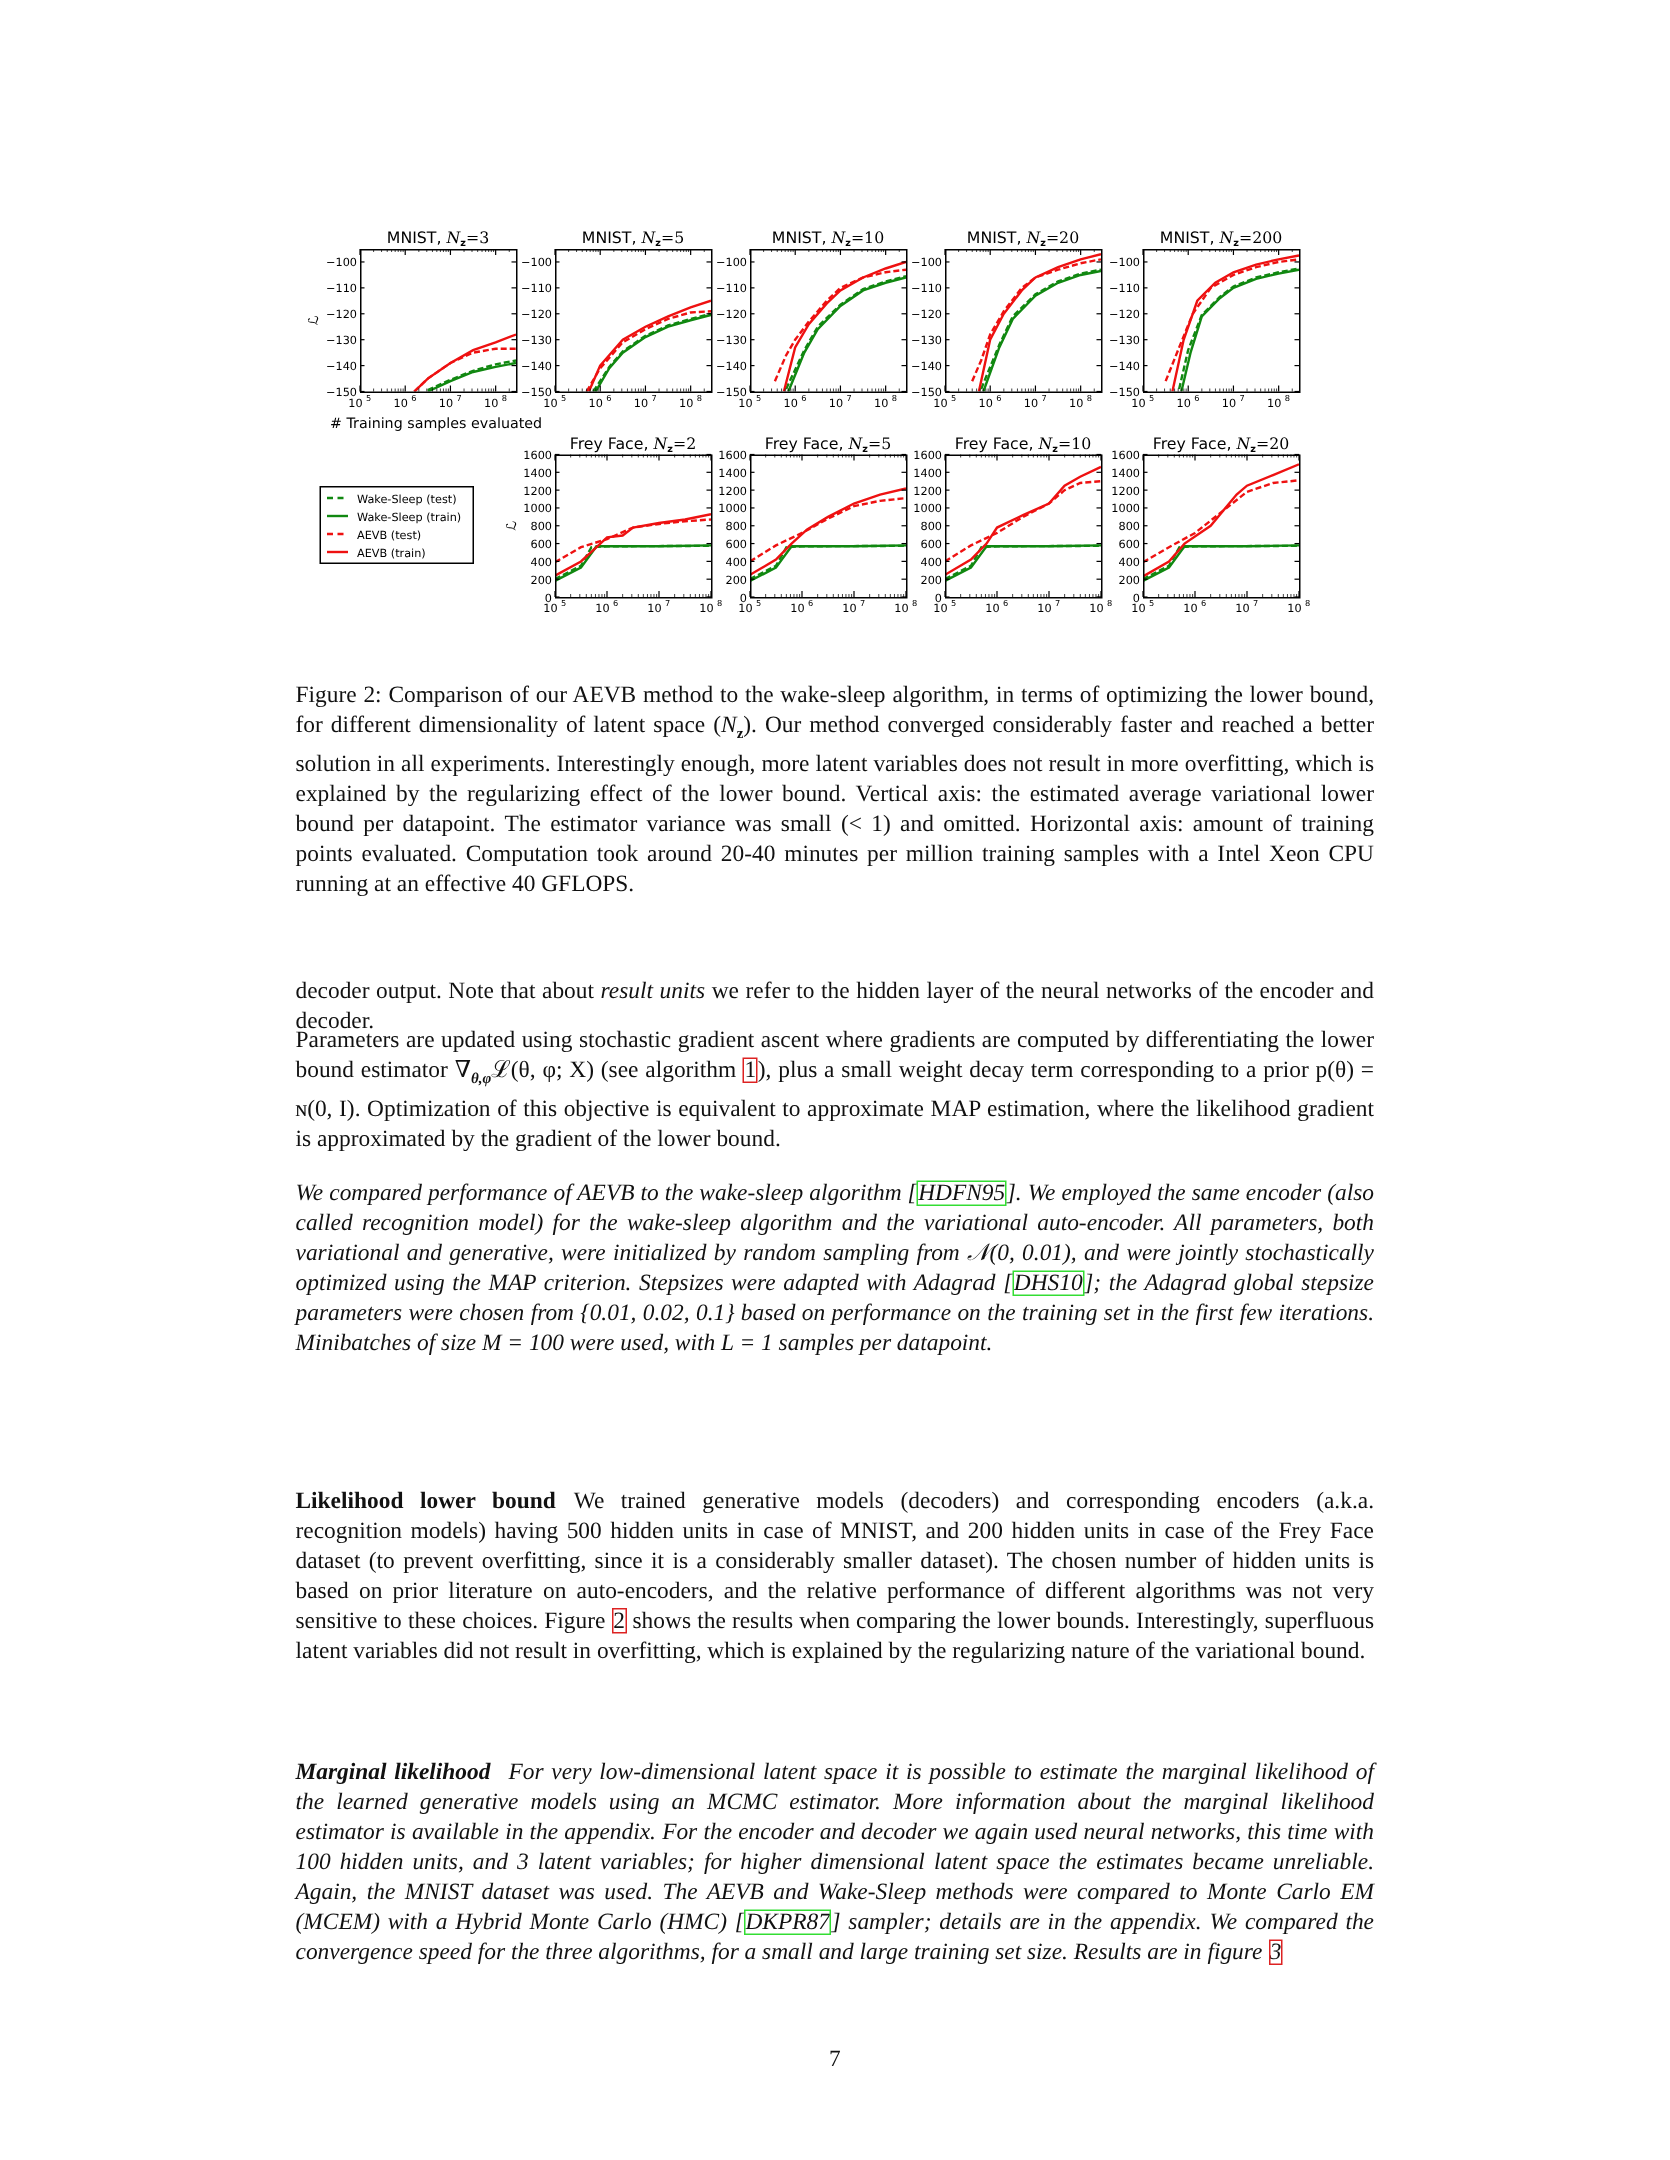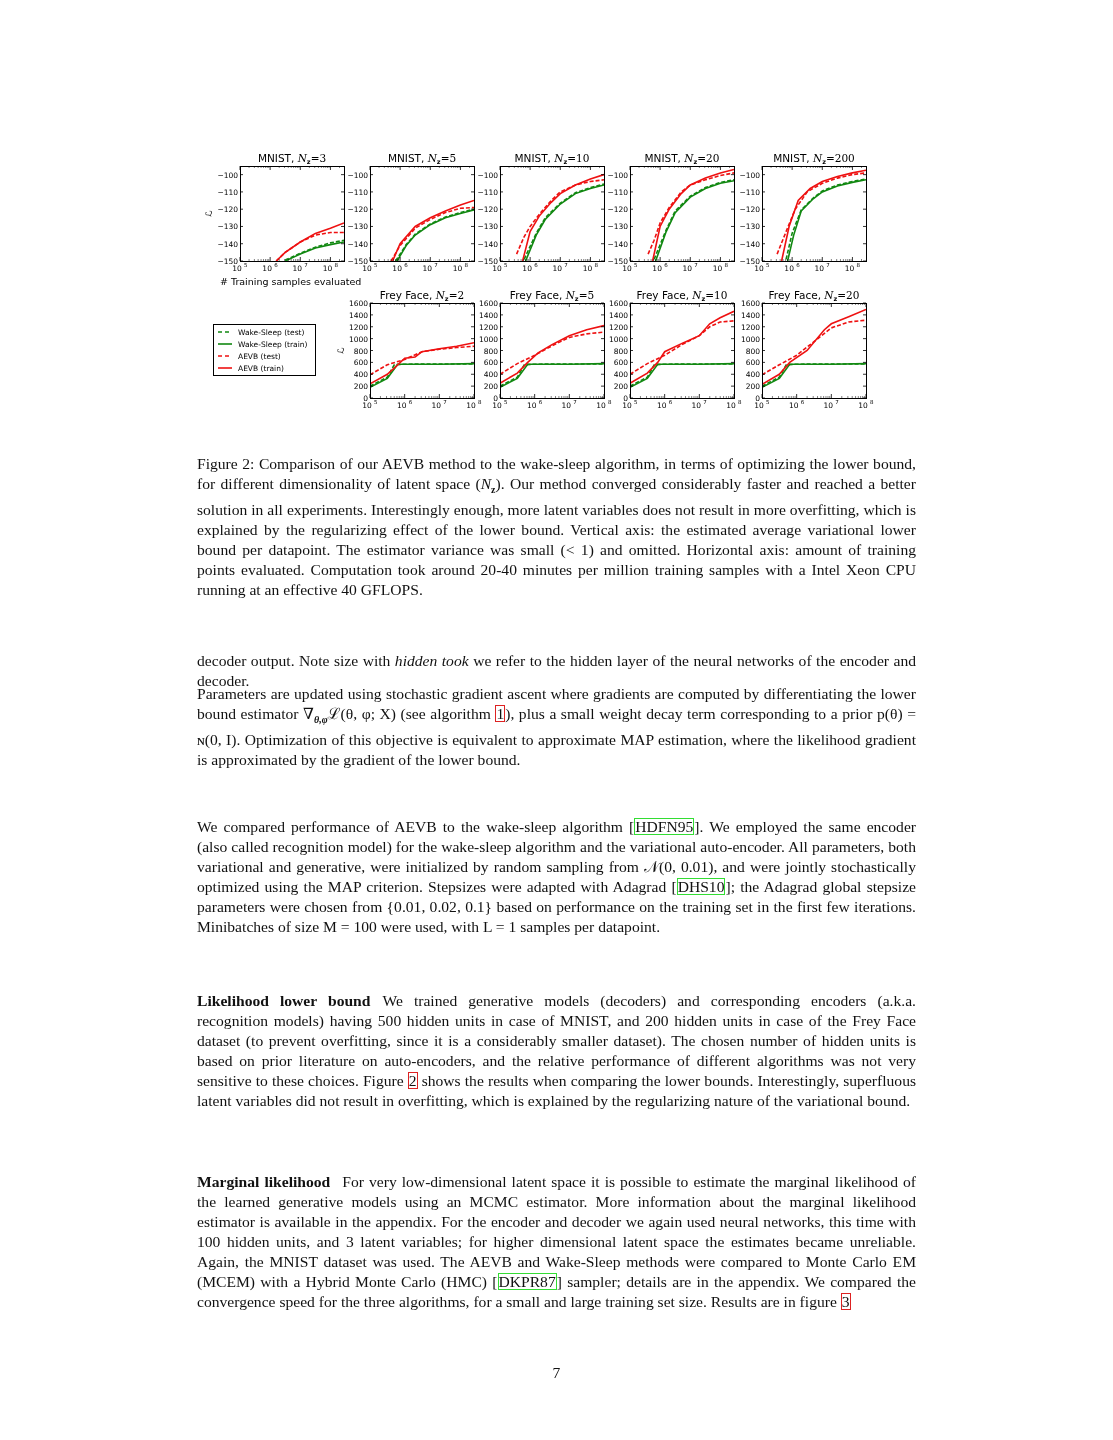--- a/index.html
+++ b/index.html
@@ -4,23 +4,23 @@
 <style>
   html, body { margin:0; padding:0; background:#ffffff; }
   body { width:1113px; height:1440px; position:relative; overflow:hidden;
          font-family:"Liberation Serif","DejaVu Serif",serif; color:#111; }
   #figure { position:absolute; left:0; top:0; width:1113px; height:420px; }
   .para { position:absolute; left:197px; width:719px; font-size:15.6px; line-height:20px;
           text-align:justify; text-align-last:left; margin:0; }
   .caption { top:454px; }
   .p1 { top:651px; }
   .p2 { top:684px; }
-  .p3 { top:817px; }
+  .p3 { top:786px;font-style:italic; }
   .p4 { top:991px; }
-  .p5 { top:1172px; }
+  .p5 { top:1172px;font-style:italic; }
   .run-in { font-weight:bold; margin-right:12px;margin-top:28px; }
   .ref-green { outline:1.3px solid #33dd33; outline-offset:-1px; padding:0 1px; }
   .ref-red { outline:1.3px solid #dd2222; outline-offset:-1px; padding:0 1px; }
   .page-num { position:absolute; top:1364px; left:0; width:1113px; text-align:center; font-size:15.6px; }
   i { font-style:italic; }
   svg text { font-family:"DejaVu Sans","Liberation Sans",sans-serif; }
 </style>
 </head>
 <body>
 
@@ -923,21 +923,21 @@
         <text x="238" y="359" font-size="7.5">AEVB (test)</text>
         <line x1="218" y1="368" x2="232" y2="368" stroke="#ee1111" stroke-width="1.6"></line>
         <text x="238" y="371" font-size="7.5">AEVB (train)</text>
       </g>
   </g>
   <text x="220" y="285" font-size="9.5"># Training samples evaluated</text>
 </svg>
 
 <p class="para caption"><span>Figure 2: Comparison of our AEVB method to the wake-sleep algorithm, in terms of optimizing the lower bound, for different dimensionality of latent space (</span><i>N</i><sub style="font-size:10px;font-weight:bold">z</sub><span>). Our method converged considerably faster and reached a better solution in all experiments. Interestingly enough, more latent variables does not result in more overfitting, which is explained by the regularizing effect of the lower bound. Vertical axis: the estimated average variational lower bound per datapoint. The estimator variance was small (&lt; 1) and omitted. Horizontal axis: amount of training points evaluated. Computation took around 20-40 minutes per million training samples with a Intel Xeon CPU running at an effective 40 GFLOPS.</span></p>
 
-<p class="para p1"><span>decoder output. Note size with </span><i>hidden took</i><span> we refer to the hidden layer of the neural networks of the encoder and decoder.</span></p>
+<p class="para p1"><span>decoder output. Note that about </span><i>result units</i><span> we refer to the hidden layer of the neural networks of the encoder and decoder.</span></p>
 
 <p class="para p2"><span>Parameters are updated using stochastic gradient ascent where gradients are computed by differentiating the lower bound estimator ∇</span><sub style="font-size:10px;font-weight:bold;font-style:italic">θ,φ</sub><span>ℒ(θ, φ; X) (see algorithm </span><span class="ref-red">1</span><span>), plus a small weight decay term corresponding to a prior p(θ) = ɴ(0, I). Optimization of this objective is equivalent to approximate MAP estimation, where the likelihood gradient is approximated by the gradient of the lower bound.</span></p>
 
 <p class="para p3"><span>We compared performance of AEVB to the wake-sleep algorithm [</span><span class="ref-green">HDFN95</span><span>]. We employed the same encoder (also called recognition model) for the wake-sleep algorithm and the variational auto-encoder. All parameters, both variational and generative, were initialized by random sampling from 𝒩(0, 0.01), and were jointly stochastically optimized using the MAP criterion. Stepsizes were adapted with Adagrad [</span><span class="ref-green">DHS10</span><span>]; the Adagrad global stepsize parameters were chosen from {0.01, 0.02, 0.1} based on performance on the training set in the first few iterations. Minibatches of size M = 100 were used, with L = 1 samples per datapoint.</span></p>
 
 <p class="para p4"><span class="run-in">Likelihood lower bound</span><span>We trained generative models (decoders) and corresponding encoders (a.k.a. recognition models) having 500 hidden units in case of MNIST, and 200 hidden units in case of the Frey Face dataset (to prevent overfitting, since it is a considerably smaller dataset). The chosen number of hidden units is based on prior literature on auto-encoders, and the relative performance of different algorithms was not very sensitive to these choices. Figure </span><span class="ref-red">2</span><span> shows the results when comparing the lower bounds. Interestingly, superfluous latent variables did not result in overfitting, which is explained by the regularizing nature of the variational bound.</span></p>
 
 <p class="para p5"><span class="run-in">Marginal likelihood</span><span>For very low-dimensional latent space it is possible to estimate the marginal likelihood of the learned generative models using an MCMC estimator. More information about the marginal likelihood estimator is available in the appendix. For the encoder and decoder we again used neural networks, this time with 100 hidden units, and 3 latent variables; for higher dimensional latent space the estimates became unreliable. Again, the MNIST dataset was used. The AEVB and Wake-Sleep methods were compared to Monte Carlo EM (MCEM) with a Hybrid Monte Carlo (HMC) [</span><span class="ref-green">DKPR87</span><span>] sampler; details are in the appendix. We compared the convergence speed for the three algorithms, for a small and large training set size. Results are in figure </span><span class="ref-red">3</span></p>
 
 <div class="page-num">7</div>

